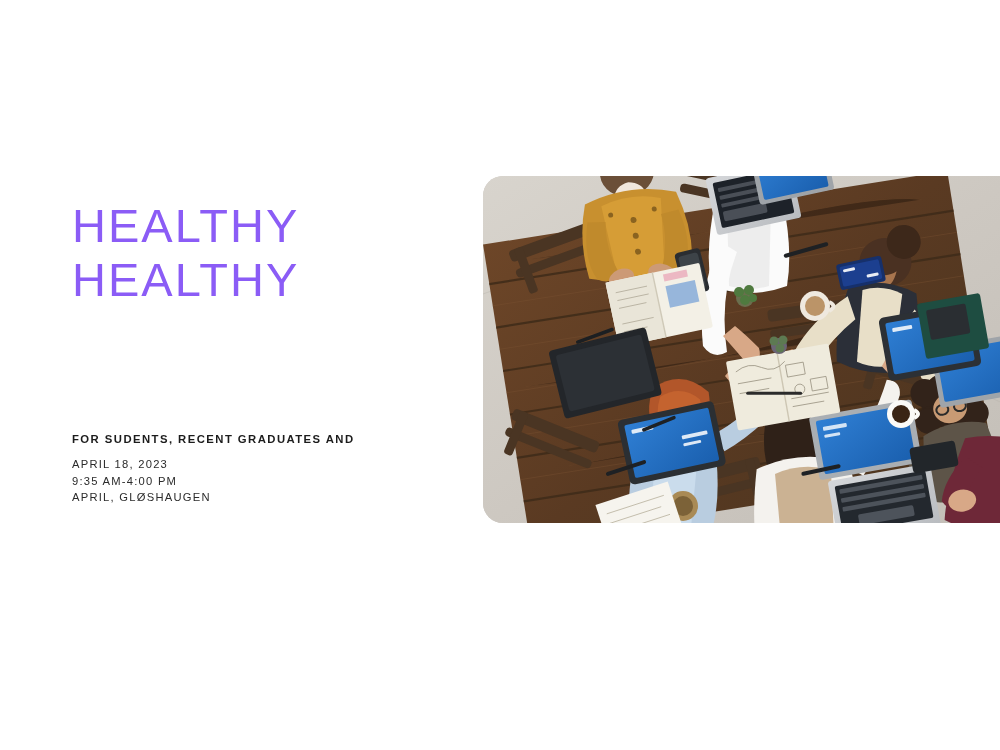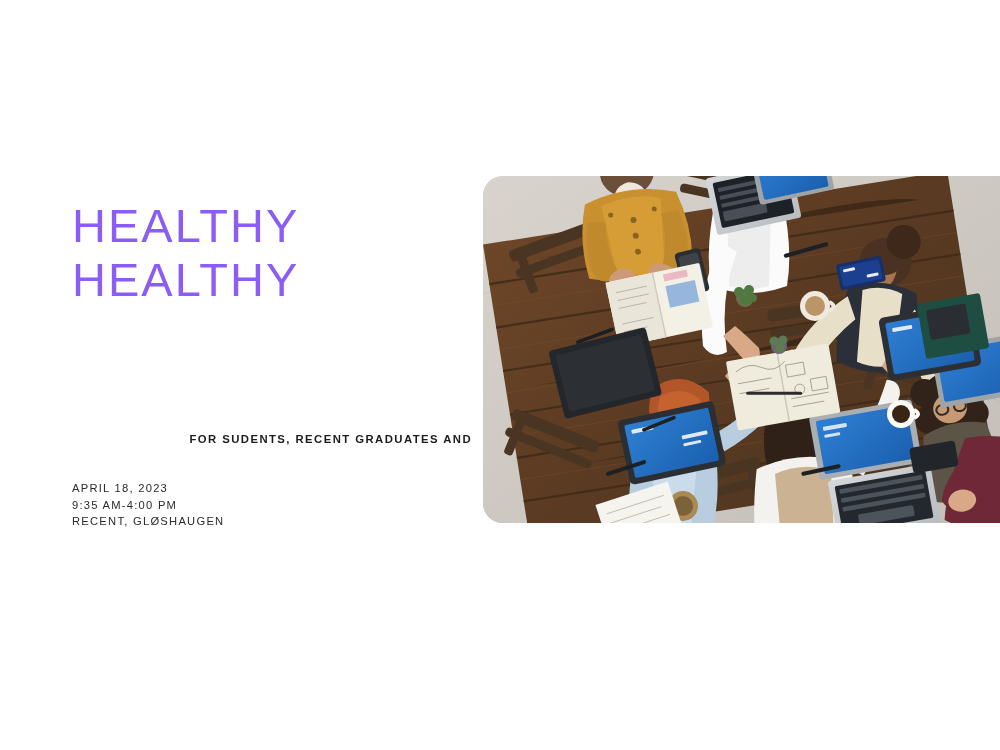--- a/index.html
+++ b/index.html
@@ -38,36 +38,35 @@
     color: #8b5cf6;
     white-space: nowrap;
   }
 
   
   .subtitle {
     position: absolute;
     left: 72px;
     top: 430px;
     width: 400px;
-    text-align: right;
   }
   .subtitle-line {
     font-size: 11.3px;
     font-weight: 700;
     letter-spacing: 1.45px;
     line-height: 18px;
     color: #1c1c1c;
     white-space: nowrap;
   }
 
   
   .details {
     position: absolute;
     left: 72px;
-    top: 480px;
+    top: 456px;
   }
   .details-line {
     font-size: 11.2px;
     font-weight: 400;
     letter-spacing: 1.25px;
     line-height: 16.5px;
     color: #2b2b2b;
     white-space: nowrap;
   }
 
@@ -103,21 +102,21 @@
     <div class="headline-line">HEALTHY</div>
   </div>
 
   <div class="subtitle">
     <div class="subtitle-line">FOR SUDENTS, RECENT GRADUATES AND</div>
   </div>
 
   <div class="details">
     <div class="details-line">APRIL 18, 2023</div>
     <div class="details-line">9:35 AM-4:00 PM</div>
-    <div class="details-line">RECENT, GLØSHAUGEN</div>
+    <div class="details-line">APRIL, GLØSHAUGEN</div>
   </div>
 
   <div class="photo">
     <svg width="537" height="347" viewBox="0 0 537 347" xmlns="http://www.w3.org/2000/svg">
       <defs>
         <linearGradient id="floorG" x1="0" y1="0" x2="1" y2="1">
           <stop offset="0" stop-color="#d8d4cd"></stop>
           <stop offset="0.5" stop-color="#cdc8c1"></stop>
           <stop offset="1" stop-color="#c3beb7"></stop>
         </linearGradient>

